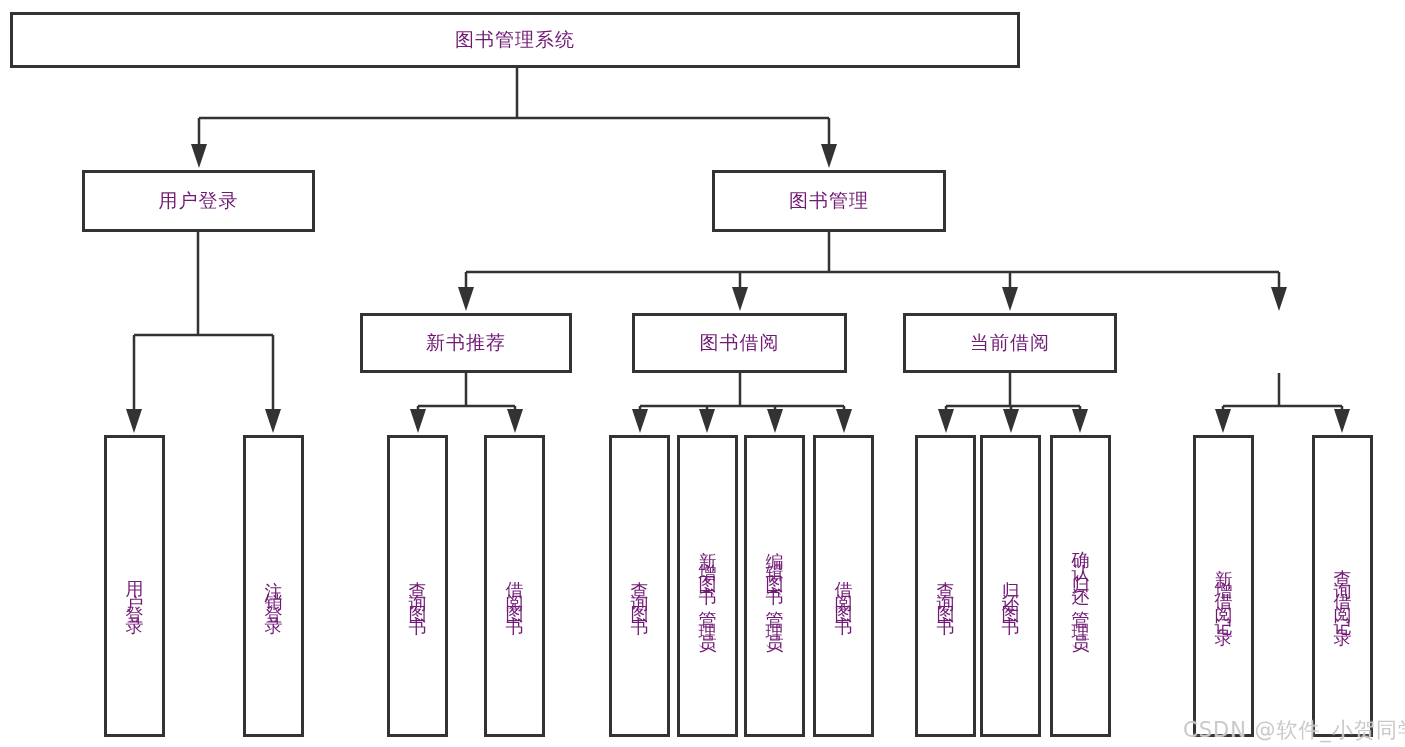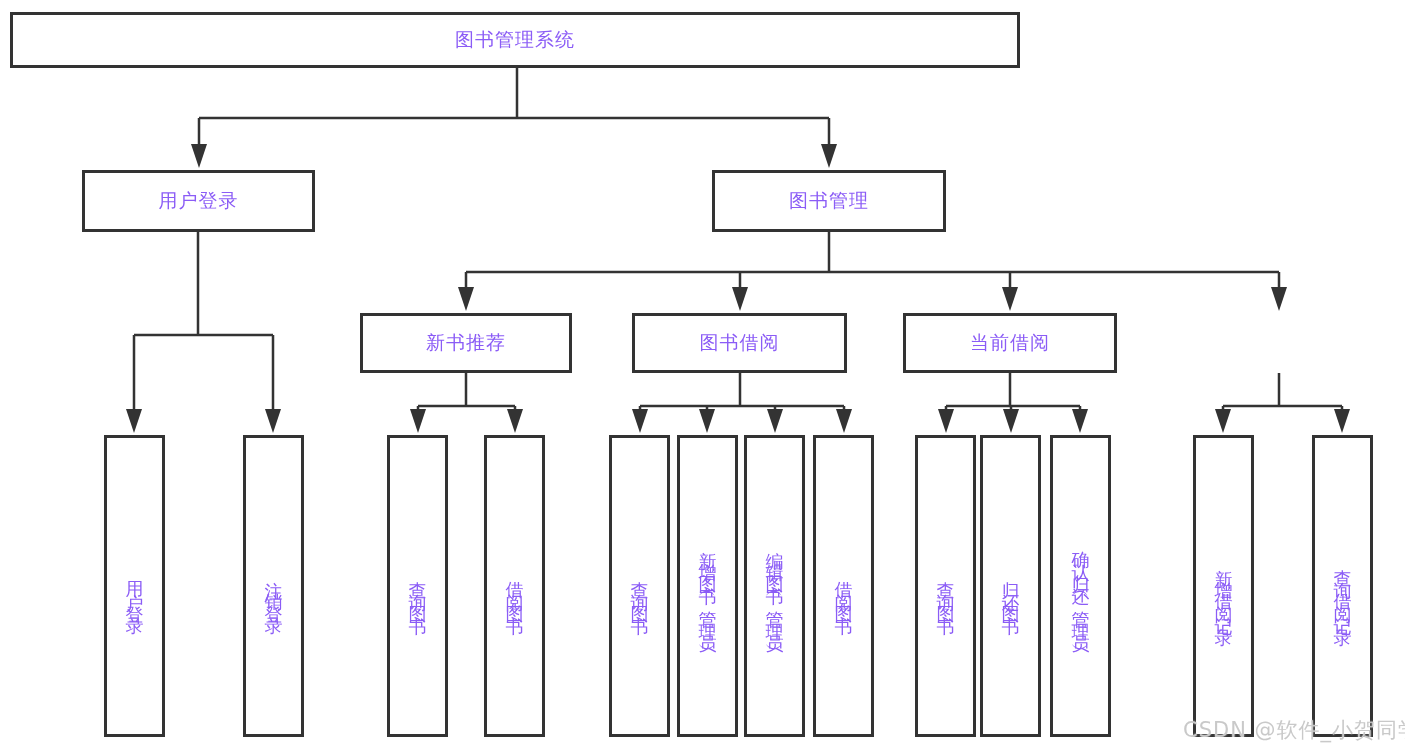--- a/index.html
+++ b/index.html
@@ -9,21 +9,21 @@
     background:#ffffff;
     font-family:"DejaVu Sans","Liberation Sans",sans-serif;
     overflow:hidden;
   }
   #wires{position:absolute;left:0;top:0;width:1405px;height:747px;}
   .box{
     position:absolute;
     border:3px solid #333333;
     background:#ffffff;
     display:flex;align-items:center;justify-content:center;
-    color:#8b5cf6;
+    color:#701a75;
     box-sizing:border-box;
   }
   .box.h{font-size:19px;letter-spacing:1px;}
   .box.v{
     writing-mode:vertical-rl;
     font-size:18px;
     letter-spacing:12px;
     line-height:1;
     padding-top:10px;
   }

